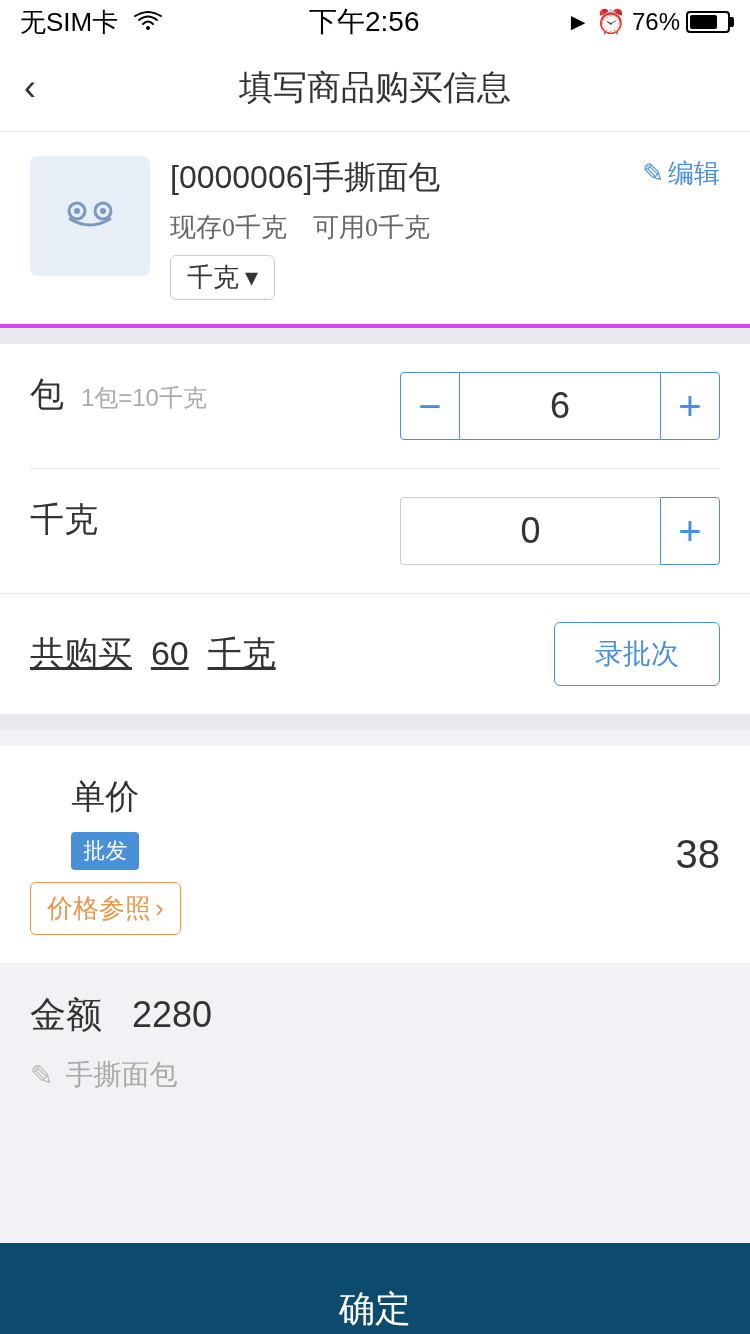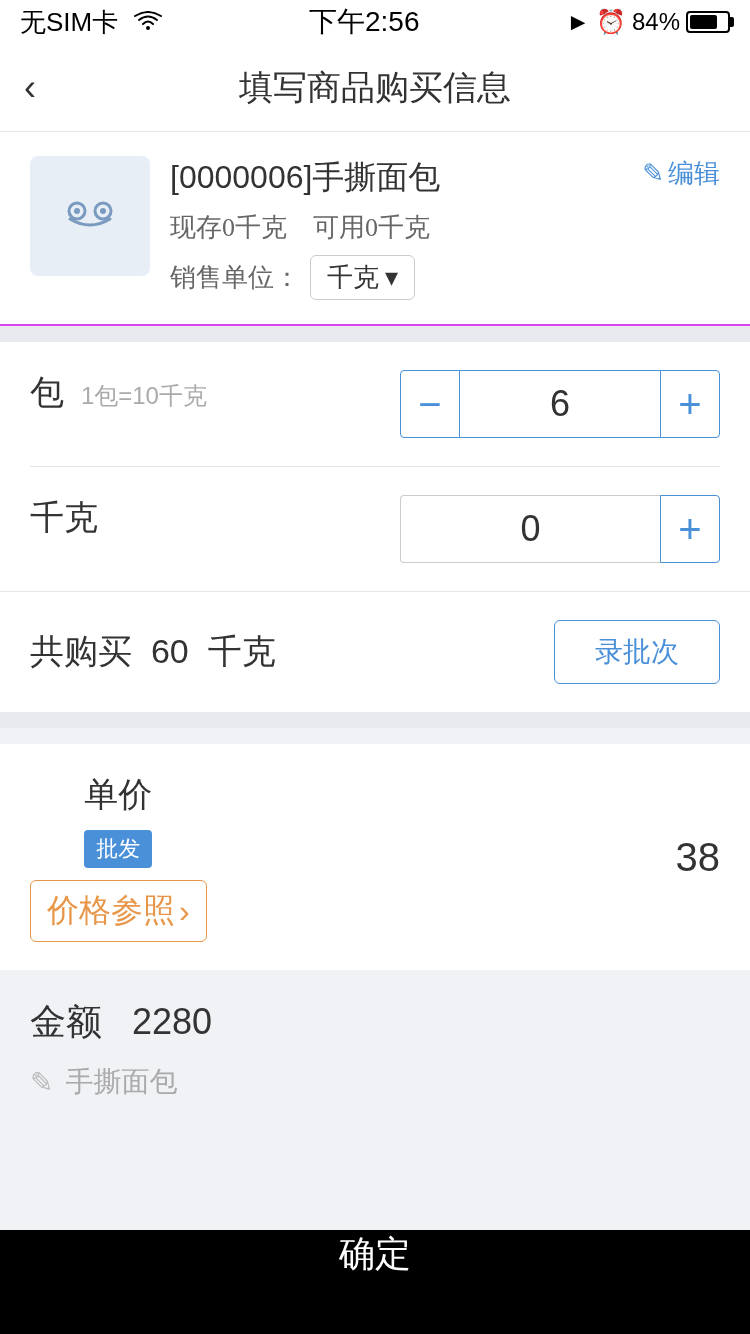--- a/index.html
+++ b/index.html
@@ -79,21 +79,21 @@
       color: #333;
     }
 
     
     .product-card {
       background: #fff;
       padding: 24px 30px;
       display: flex;
       align-items: flex-start;
       gap: 20px;
-      border-bottom: 2px solid #d946ef;
+      border-bottom: 4px solid #d946ef;
     }
     .product-thumbnail {
       width: 120px;
       height: 120px;
       background: #e8eef5;
       border-radius: 8px;
       display: flex;
       align-items: center;
       justify-content: center;
       flex-shrink: 0;
@@ -203,21 +203,21 @@
     
     .total-row {
       background: #fff;
       padding: 28px 30px;
       display: flex;
       align-items: center;
       justify-content: space-between;
       border-top: 1px solid #e5e5e5;
     }
     .total-text { font-size: 34px; color: #333; }
-    .total-text span { font-weight: 500; }
+    .total-text span { font-weight: 500; text-decoration: underline; }
     .record-batch-btn {
       border: 1px solid #4a90d9;
       color: #4a90d9;
       background: #fff;
       padding: 12px 40px;
       border-radius: 6px;
       font-size: 28px;
       cursor: pointer;
     }
 
@@ -237,21 +237,21 @@
       font-size: 22px;
       padding: 4px 12px;
       border-radius: 4px;
     }
     .price-ref-btn {
       border: 1px solid #e8974a;
       color: #e8974a;
       background: #fff;
       padding: 8px 16px;
       border-radius: 6px;
-      font-size: 32px;
+      font-size: 26px;
       display: flex;
       align-items: center;
       gap: 4px;
       cursor: pointer;
     }
     .price-value { font-size: 40px; color: #333; font-weight: 400; }
 
     
     .amount-section {
       background: #f0f2f5;
@@ -274,24 +274,24 @@
       height: 200px;
       background: #f0f2f5;
     }
 
     
     .confirm-bar {
       position: fixed;
       bottom: 0;
       left: 0;
       width: 750px;
-      height: 104px;
-      background: #000000;
-      display: flex;
-      align-items: flex-start;
+      height: 91px;
+      background: #0c4a6e;
+      display: flex;
+      align-items: flex-end;
       justify-content: center;
       cursor: pointer;
     }
     .confirm-btn-text {
       font-size: 36px;
       color: #fff;
       font-weight: 500;
     }
   </style>
 </head>
@@ -307,21 +307,21 @@
         <path d="M9 13 Q14 8 19 13" stroke="#000" stroke-width="2" fill="none" stroke-linecap="round"></path>
         <path d="M5 9 Q14 2 23 9" stroke="#000" stroke-width="2" fill="none" stroke-linecap="round"></path>
         <path d="M1 5 Q14 -3 27 5" stroke="#000" stroke-width="2" fill="none" stroke-linecap="round"></path>
       </svg>
     </span>
   </div>
   <div class="status-center">下午2:56</div>
   <div class="status-right">
     <span>►</span>
     <span>⏰</span>
-    <span>84%</span>
+    <span>76%</span>
     <span class="battery-icon">
       <span class="battery-fill"></span>
     </span>
   </div>
 </div>
 
 <div class="nav-bar">
   <span class="nav-back">‹</span>
   <span class="nav-title">填写商品购买信息</span>
 </div>
@@ -343,21 +343,20 @@
         <span>✎</span>
         <span>编辑</span>
       </span>
     </div>
     <div class="product-stock">
       <span>现存0千克</span>
       &nbsp;&nbsp;
       <span>可用0千克</span>
     </div>
     <div class="product-unit">
-      <span>销售单位：</span>
       <span class="unit-selector">
         <span>千克</span>
         <span>▾</span>
       </span>
     </div>
   </div>
 </div>
 
 <div class="section-divider"></div>
 

